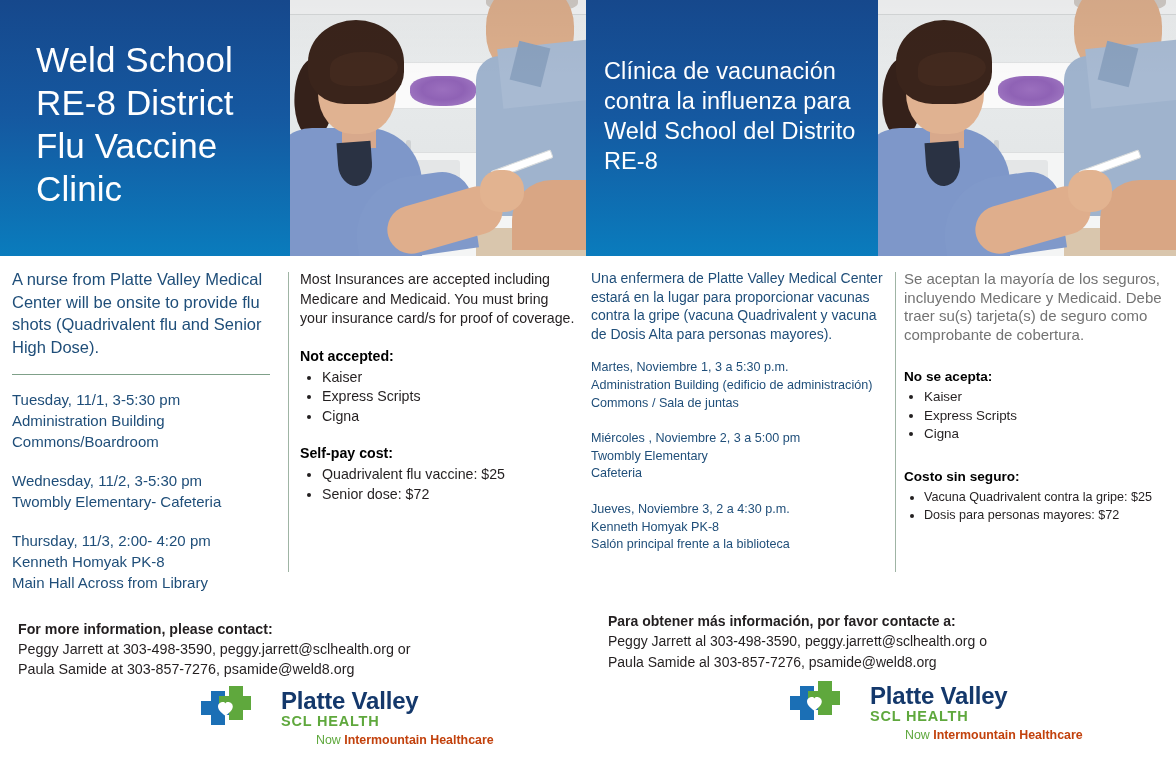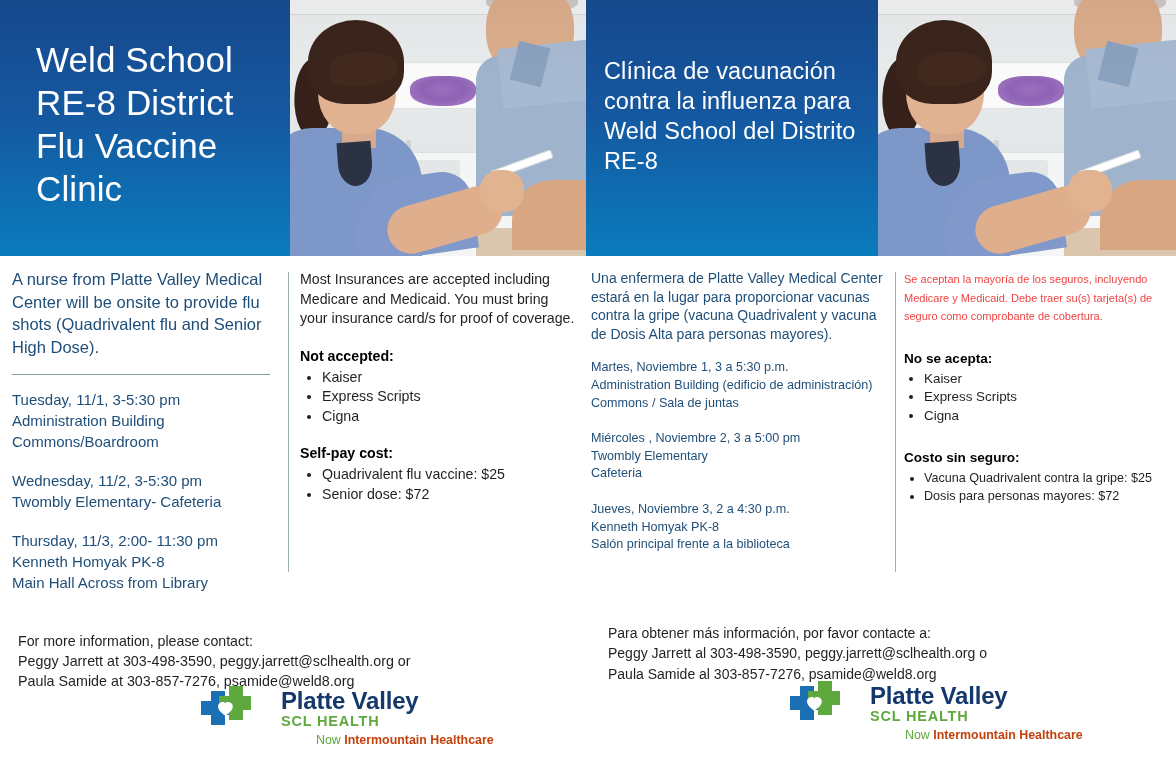--- a/index.html
+++ b/index.html
@@ -85,29 +85,29 @@
   .dark-p{color:#231f20;font-size:14.2px;line-height:19.5px;margin:14px 0 0 0;}
   .dark-h{color:#000000;font-size:14.2px;line-height:19px;font-weight:bold;margin:18px 0 2px 0;}
   ul.dark-list{margin:0;padding:0 0 0 22px;list-style:disc;}
   ul.dark-list li{color:#231f20;font-size:14.2px;line-height:19.5px;}
 
   
   .es-lead{color:#1f4e79;font-size:14px;line-height:18.6px;margin:13px 0 0 0;}
   .es-block{color:#1f4e79;font-size:12.6px;line-height:17.6px;margin:0 0 18px 0;}
 
   
-  .es-dark-p{color:#ef4444;font-size:11px;line-height:18.6px;margin:14px 0 0 0;}
+  .es-dark-p{color:#737373;font-size:15px;line-height:18.6px;margin:14px 0 0 0;}
   .es-dark-h{color:#000;font-size:13.6px;line-height:18px;font-weight:bold;margin:24px 0 2px 0;}
   ul.es-list{margin:0;padding:0 0 0 20px;list-style:disc;}
   ul.es-list li{color:#231f20;font-size:13.4px;line-height:18.4px;}
   ul.es-list.small li{font-size:12.6px;line-height:18px;}
 
   
   .contact{position:absolute;color:#231f20;}
-  .contact .ch{font-weight:normal;font-size:14.2px;line-height:19px;margin-top:12px;}
+  .contact .ch{font-weight:bold;font-size:14.2px;line-height:19px;}
   .contact .cl{font-size:14.3px;line-height:20px;}
   .contact.en{left:18px;top:620px;width:480px;}
   .contact.es{left:608px;top:612px;width:480px;}
   .contact.es .ch{font-size:14px;}
   .contact.es .cl{font-size:14px;line-height:21px;}
 
   
   .logo{position:absolute;display:flex;align-items:flex-start;gap:24px;}
   .logo.l1{left:199px;top:686px;}
   .logo.l2{left:788px;top:681px;}
@@ -207,21 +207,21 @@
         <div>Administration Building</div>
         <div>Commons/Boardroom</div>
       </div>
 
       <div class="blue-block">
         <div>Wednesday, 11/2, 3-5:30 pm</div>
         <div>Twombly Elementary- Cafeteria</div>
       </div>
 
       <div class="blue-block">
-        <div>Thursday, 11/3, 2:00- 11:30 pm</div>
+        <div>Thursday, 11/3, 2:00- 4:20 pm</div>
         <div>Kenneth Homyak PK-8</div>
         <div>Main Hall Across from Library</div>
       </div>
     </div>
 
     <div class="col col2">
       <p class="dark-p">Most Insurances are accepted including Medicare and Medicaid. You must bring your insurance card/s for proof of coverage.</p>
 
       <div class="dark-h">Not accepted:</div>
       <ul class="dark-list">

